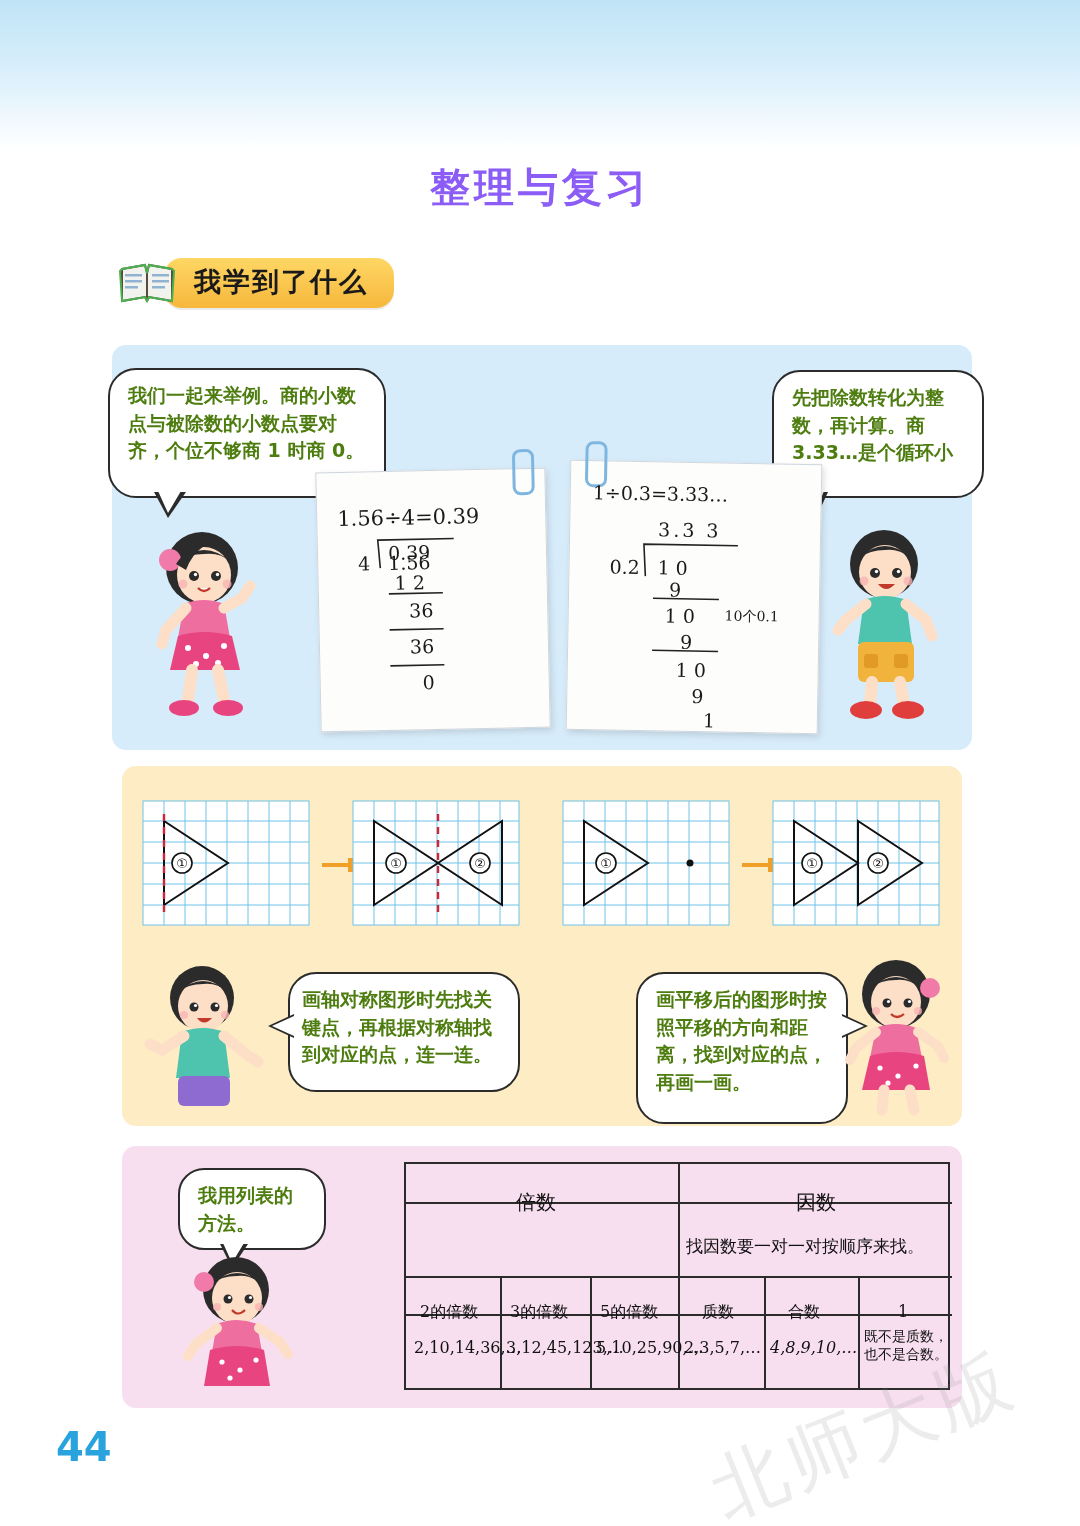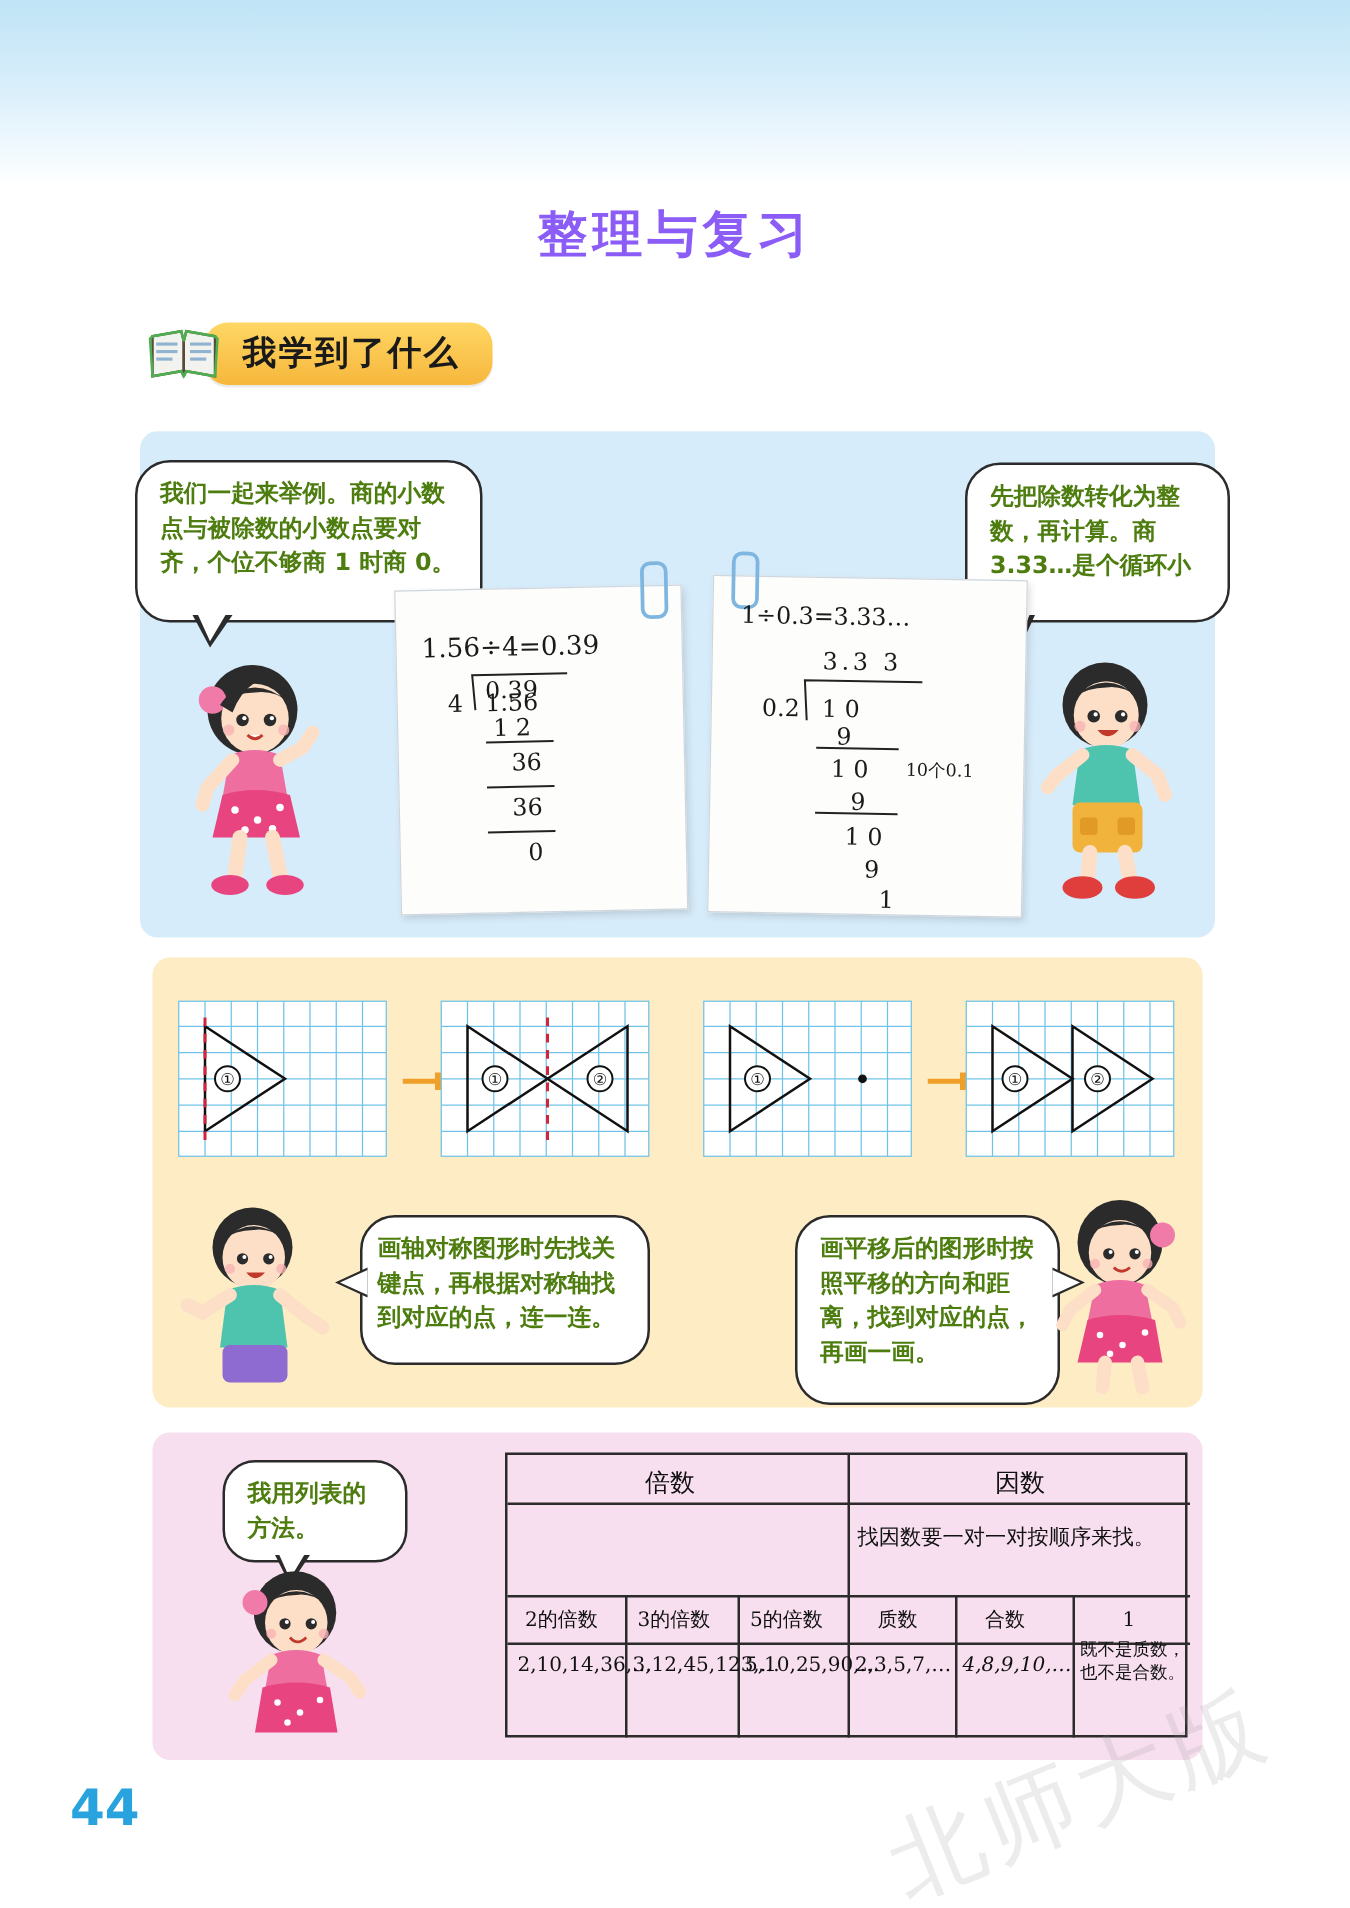--- a/index.html
+++ b/index.html
@@ -75,21 +75,21 @@
   .clip{position:absolute;width:16px;height:40px;border:3px solid #7fb6e0;border-radius:8px;background:transparent;}
   .hw{font-family:"DejaVu Serif",serif;color:#1a1a1a;font-size:19px;}
 
   
   .gridbox{position:absolute;top:800px;width:168px;height:126px;}
   .gridbox svg{display:block;}
   .arrow{position:absolute;top:858px;width:44px;height:12px;}
 
   
   .tbl{position:absolute;left:404px;top:1162px;width:546px;height:228px;border:2px solid #2b2b2b;box-sizing:border-box;}
-  .tbl-txt{font-family:"DejaVu Serif",serif;font-size:16px;color:#111;line-height:1.25;}
+  .tbl-txt{font-family:"DejaVu Serif",serif;font-size:16px;color:#111;line-height:1.25;margin-top:16px;}
   .vline{position:absolute;background:#2b2b2b;width:2px;}
   .hline{position:absolute;background:#2b2b2b;height:2px;}
 
   .pageno{position:absolute;left:56px;top:1424px;font-size:40px;font-weight:bold;color:#29a3dd;font-family:"DejaVu Sans",sans-serif;}
   .watermark{
     position:absolute;right:56px;bottom:40px;font-size:74px;color:rgba(140,140,140,0.17);
     font-family:"DejaVu Serif",serif;transform:rotate(-22deg);letter-spacing:6px;white-space:nowrap;
   }
   .kid{position:absolute;}
 </style>

